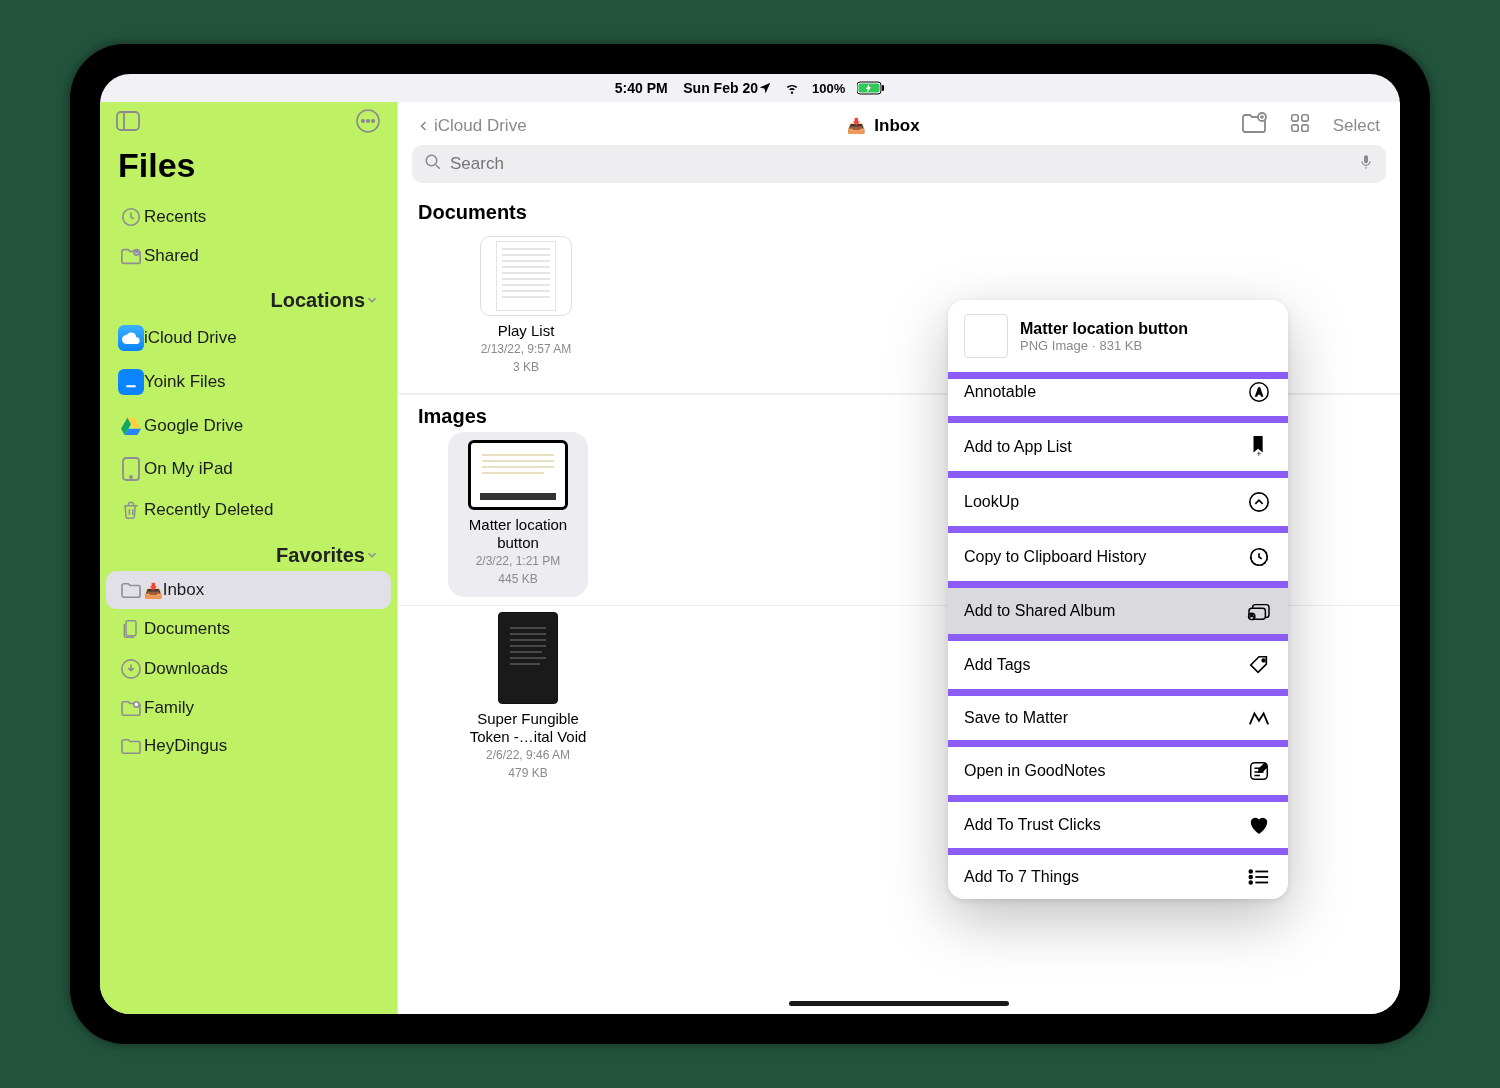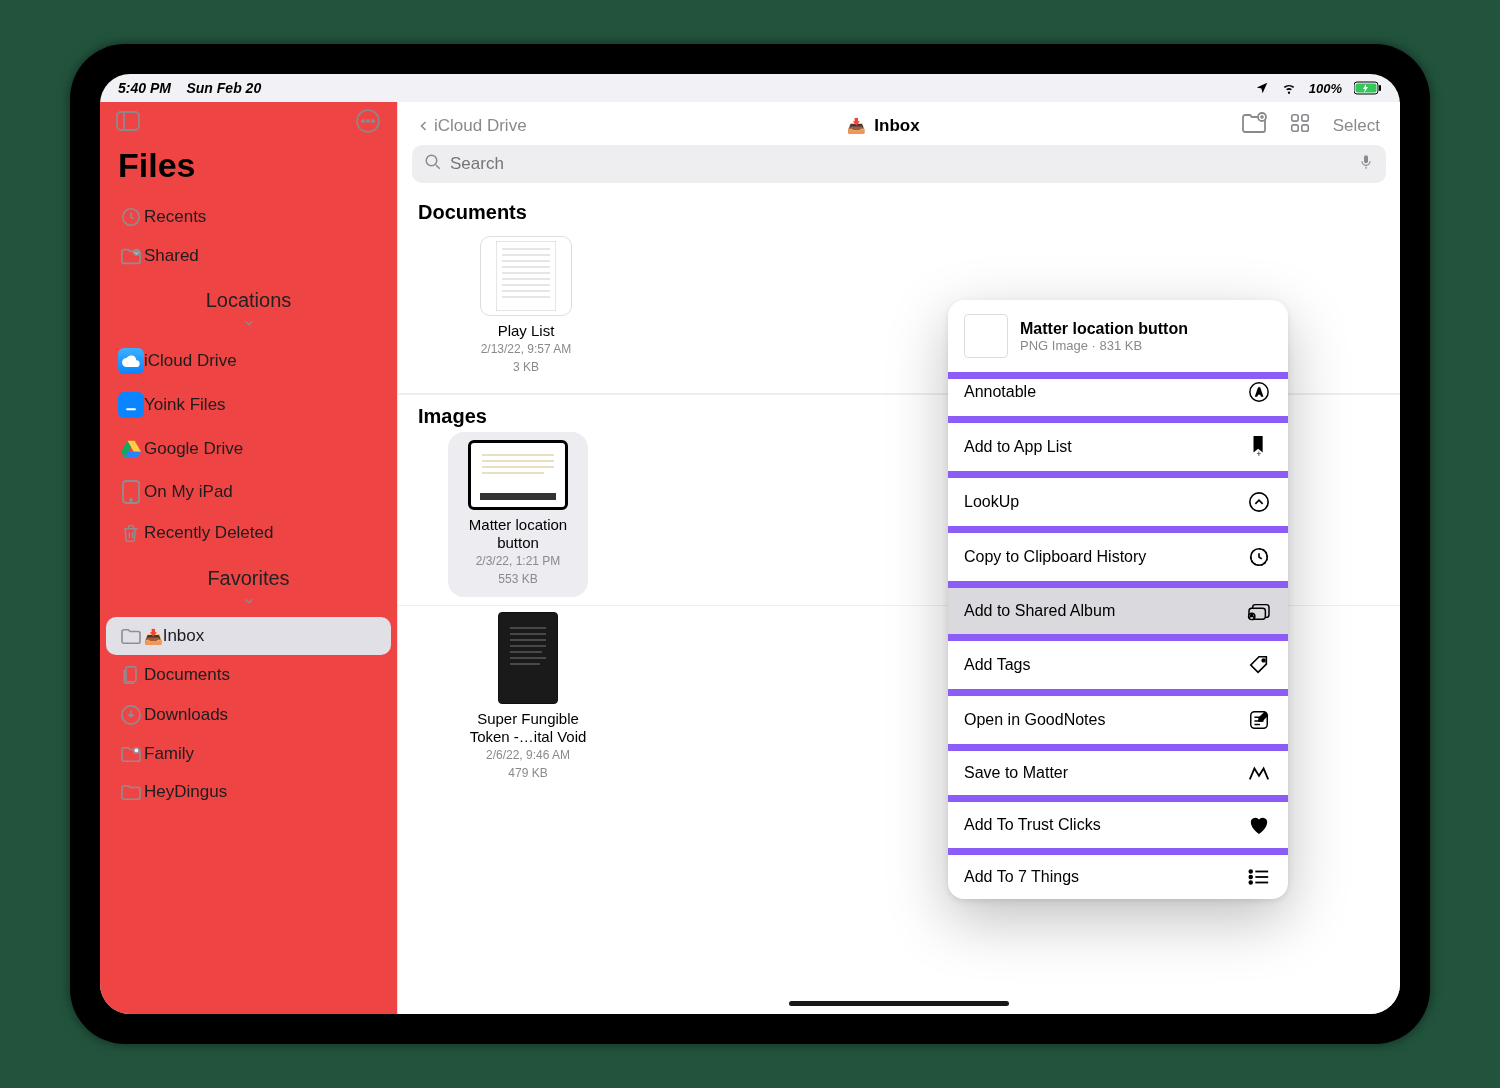--- a/index.html
+++ b/index.html
@@ -1,38 +1,38 @@
 <!DOCTYPE html>
 <html><head>
 <meta charset="utf-8">
 <style>
   * { box-sizing: border-box; margin: 0; padding: 0; font-family: -apple-system, "SF Pro Text", "Helvetica Neue", Arial, sans-serif; }
   body { background:#22543d; width:1500px; height:1088px; display:flex; align-items:center; justify-content:center; }
   .ipad-frame { width:1360px; height:1000px; background:#000; border-radius:55px; box-shadow:0 0 12px rgba(0,0,0,.5); padding:30px; }
   .screen { width:100%; height:100%; background:#f2f2f6; border-radius:30px; overflow:hidden; position:relative; display:flex; flex-direction:column; }
 
   
-  .status { display:flex; justify-content:space-between; align-items:center; padding:6px 18px; font-size:14px; font-weight:600; color:#000; height:28px;font-style:italic; }
+  .status { display:flex; justify-content:center; align-items:center; padding:6px 18px; font-size:14px; font-weight:600; color:#000; height:28px; }
   .status .left span{font-weight:600}
   .status .right { display:flex; gap:12px; align-items:center; font-size:13px;}
   .status .right svg { display:block; }
 
   
   .handle-top { position:absolute; top:33px; left:50%; transform:translateX(-50%); color:#8e8e93; font-size:16px; letter-spacing:2px; }
 
   
   .columns { flex:1; display:flex; overflow:hidden; }
 
   
-  .sidebar { width:298px; background:#ef4444; border-right:1px solid #e3e3e8; padding:0 6px 10px; display:flex; flex-direction:column; }
+  .sidebar { width:298px; background:#bef264; border-right:1px solid #e3e3e8; padding:0 6px 10px; display:flex; flex-direction:column; }
   .sidebar-header { display:flex; justify-content:space-between; align-items:center; padding:6px 10px 0; }
   .sidebar-header svg { color:#8a8a8e; }
   .sidebar-title { font-size:34px; font-weight:700; padding:8px 12px 12px; }
   .sb-section { margin-top:6px; }
-  .sb-heading { display:flex; justify-content:flex-end; align-items:center; font-size:20px; font-weight:400; color:#222; padding:8px 12px 4px;flex-direction:column; }
+  .sb-heading { display:flex; justify-content:flex-end; align-items:center; font-size:20px; font-weight:700; color:#222; padding:8px 12px 4px; }
   .sb-heading .chev { color:#8a8a8e; }
   .sb-item { display:flex; align-items:center; padding:9px 12px; border-radius:10px; font-size:17px; color:#1c1c1e; cursor:pointer; }
   .sb-item.selected { background:#e0e0e6; }
   .sb-item .ico { width:26px; display:flex; justify-content:center; color:#8e8e93; }
   .ico-cloud { background:linear-gradient(180deg,#3bb0ff,#0a84ff); width:26px; height:26px; border-radius:6px; display:flex;align-items:center;justify-content:center;}
   .ico-yoink { background:#0a84ff; width:26px;height:26px;border-radius:6px;display:flex;align-items:center;justify-content:center;}
   .ico-gdrive { width:26px;height:26px;display:flex;align-items:center;justify-content:center;}
 
   
   .content { flex:1; background:#fff; display:flex; flex-direction:column; position:relative; }
@@ -349,21 +349,21 @@
                         <line x1="8" y1="8" x2="80" y2="8"></line>
                         <line x1="8" y1="14" x2="80" y2="14"></line>
                         <line x1="8" y1="20" x2="80" y2="20"></line>
                         <line x1="8" y1="26" x2="70" y2="26"></line>
                       </g>
                       <rect x="6" y="46" width="76" height="7" fill="#333"></rect>
                     </svg>
                 </div>
                 <div class="fname">Matter location button</div>
                 <div class="meta">2/3/22, 1:21 PM</div>
-                <div class="meta">553 KB</div>
+                <div class="meta">445 KB</div>
               </div>
             </div>
           </div>
 
           <div class="grid" style="border-bottom:none">
             <div class="file-tile" style="margin-left:40px;width:140px">
               <div class="thumb" style="width:60px;height:92px;background:#1a1a1a;border:1px solid #111;border-radius:4px;">
                 <svg width="48" height="80" viewBox="0 0 48 80">
                     <g stroke="#777" stroke-width="1">
                       <line x1="6" y1="10" x2="42" y2="10"></line>
@@ -444,34 +444,34 @@
             <div class="ctx-row">
               <span>Add Tags</span>
               <span class="ri">
                   <svg width="22" height="22" viewBox="0 0 24 24" fill="none" stroke="#000" stroke-width="1.8">
                     <path d="M3 12l9-9h8v8l-9 9z"></path>
                     <circle cx="17" cy="7" r="1.5" fill="#000"></circle>
                   </svg>
                 </span>
             </div>
             <div class="ctx-row">
+              <span>Save to Matter</span>
+              <span class="ri">
+                  <svg width="22" height="18" viewBox="0 0 24 18" fill="none" stroke="#000" stroke-width="2">
+                    <path d="M2 16l5-12 5 8 5-8 5 12"></path>
+                  </svg>
+                </span>
+            </div>
+            <div class="ctx-row">
               <span>Open in GoodNotes</span>
               <span class="ri">
                   <svg width="22" height="22" viewBox="0 0 24 24" fill="none" stroke="#000" stroke-width="1.6">
                     <rect x="3" y="3" width="18" height="18" rx="4"></rect>
                     <path d="M7 9h10M7 13h10M7 17h6"></path>
                     <path d="M18 4l3 3-6 6-3 0 0-3z" fill="#000"></path>
-                  </svg>
-                </span>
-            </div>
-            <div class="ctx-row">
-              <span>Save to Matter</span>
-              <span class="ri">
-                  <svg width="22" height="18" viewBox="0 0 24 18" fill="none" stroke="#000" stroke-width="2">
-                    <path d="M2 16l5-12 5 8 5-8 5 12"></path>
                   </svg>
                 </span>
             </div>
             <div class="ctx-row">
               <span>Add To Trust Clicks</span>
               <span class="ri">
                   <svg width="22" height="20" viewBox="0 0 24 22" fill="#000">
                     <path d="M12 21s-9-6-9-13a5 5 0 019-3 5 5 0 019 3c0 7-9 13-9 13z"></path>
                   </svg>
                 </span>

